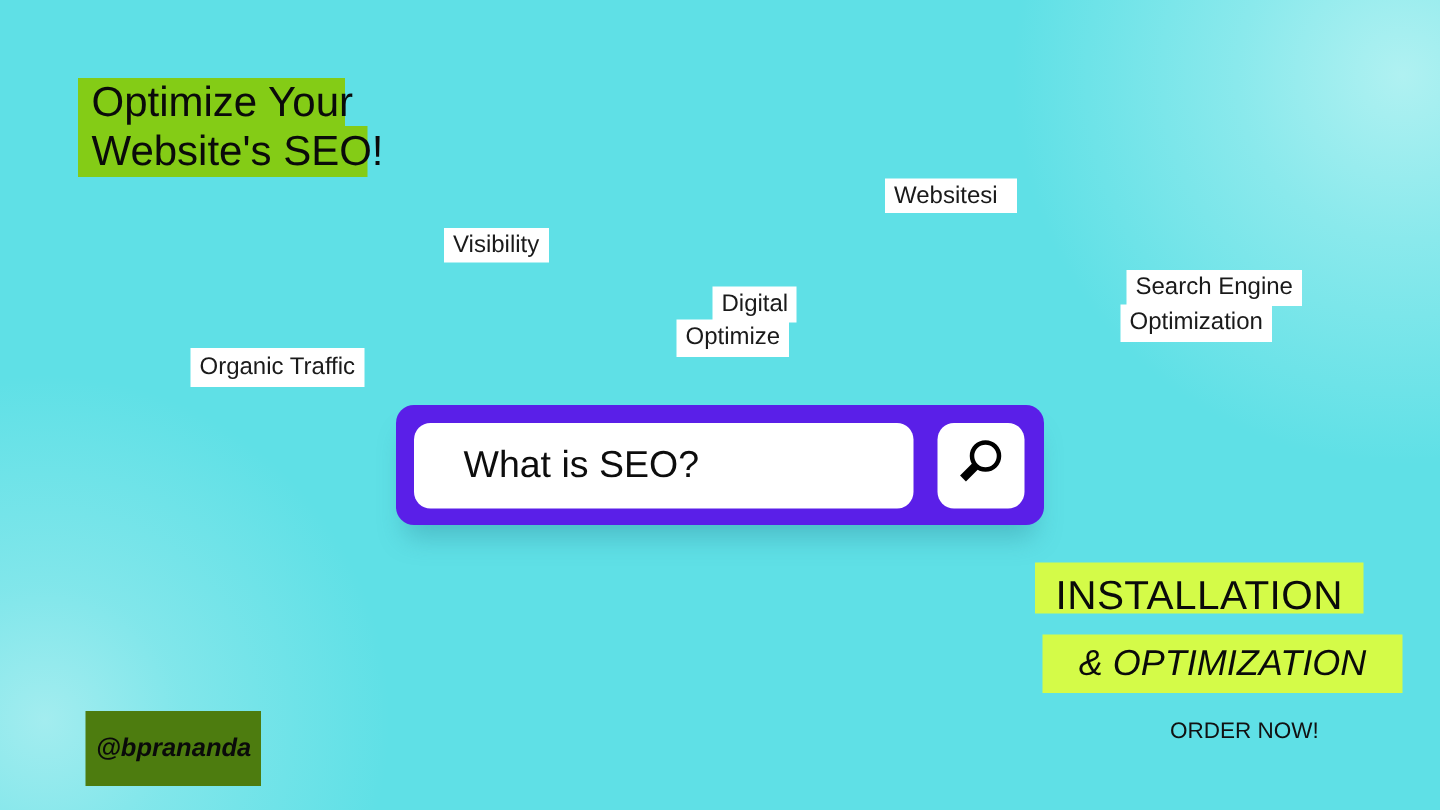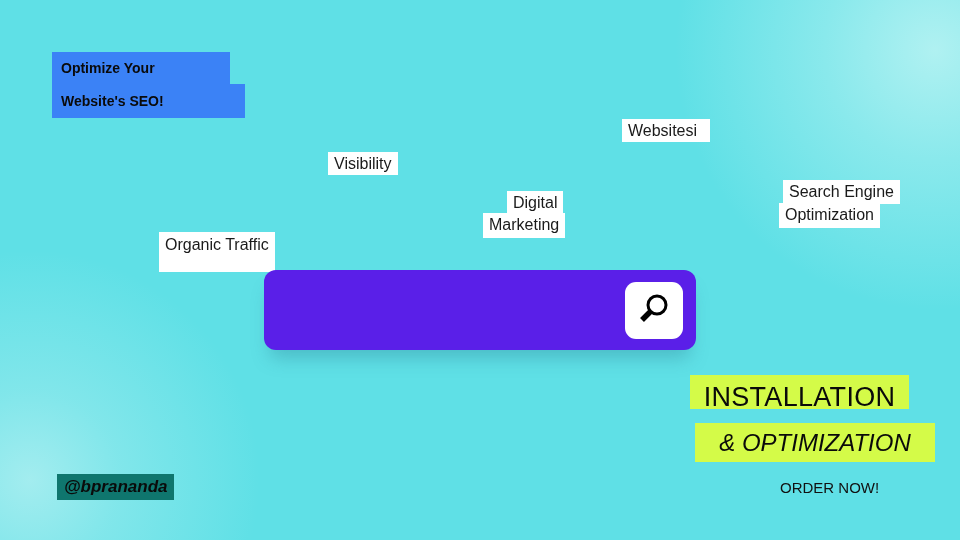--- a/index.html
+++ b/index.html
@@ -9,39 +9,38 @@
       font-family: "Liberation Sans", sans-serif;
       background:
         radial-gradient(circle at 935px 50px, rgba(180,242,242,0.95) 0px, rgba(180,242,242,0.5) 110px, rgba(180,242,242,0) 260px),
         radial-gradient(circle at 30px 480px, rgba(170,238,240,0.9) 0px, rgba(170,238,240,0.45) 90px, rgba(170,238,240,0) 230px),
         #5fe0e6;
     }
 
     
     .headline-line {
       position: absolute;
-      background: #3b82f6;
+      background: #84cc16;
       color: #0a0a0a;
-      font-weight: bold;
-      font-size: 14px;
+      font-weight: normal;
+      font-size: 28px;
       line-height: 32px;
       padding: 0 9px;
       white-space: nowrap;
     }
 
     
     .tag {
       position: absolute;
       background: #ffffff;
       color: #1a1a1a;
       font-size: 16px;
       line-height: 23px;
       padding: 0 6px;
       white-space: nowrap;
-      margin-left: 32px;
     }
 
     
     .search-shell {
       position: absolute;
       left: 264px; top: 270px;
       width: 432px; height: 80px;
       background: #5a1fe8;
       border-radius: 12px;
       box-shadow: 0 14px 18px -6px rgba(40, 120, 140, 0.35);
@@ -92,51 +91,52 @@
       position: absolute;
       left: 780px; top: 479px;
       font-size: 15px;
       color: #111;
       white-space: nowrap;
     }
 
     .handle {
       position: absolute;
       left: 57px; top: 474px;
-      background: #0f766e;
+      background: #4d7c0f;
       color: #0a0a0a;
       font-size: 17px;
       font-weight: bold;
       font-style: italic;
       line-height: 26px;
-      padding: 0 7px;
+      padding: 12px 7px;
       white-space: nowrap;
     }
   </style>
 </head>
 <body>
 
 <div>
   <div class="headline-line" style="left:52px; top:52px; width:178px;">Optimize Your</div>
   <div class="headline-line" style="left:52px; top:84px; width:193px; height:34px; line-height:34px;">Website's SEO!</div>
 </div>
 
 <div class="tag" style="left:296px; top:152px;">Visibility</div>
 
 <div class="tag" style="left:590px; top:119px; padding-right:13px;">Websitesi</div>
 
 <div class="tag" style="left:475px; top:191px; height:24px;">Digital</div>
-<div class="tag" style="left:451px; top:213px; height:25px;">Marketing</div>
+<div class="tag" style="left:451px; top:213px; height:25px;">Optimize</div>
 
 <div class="tag" style="left:751px; top:180px; height:24px;">Search Engine</div>
 <div class="tag" style="left:747px; top:203px; height:25px;">Optimization</div>
 
-<div class="tag" style="left:127px; top:232px; height:40px; line-height:26px;">Organic Traffic</div>
+<div class="tag" style="left:127px; top:232px; height:26px; line-height:26px;">Organic Traffic</div>
 
 <div class="search-shell">
+  <div class="search-input">What is SEO?</div>
   <div class="search-btn">
     <span>
       <svg width="36" height="36" viewBox="0 0 36 36">
         <circle cx="21" cy="14" r="9" fill="none" stroke="#000" stroke-width="3"></circle>
         <line x1="14.5" y1="20.5" x2="6" y2="29" stroke="#000" stroke-width="5.5" stroke-linecap="butt"></line>
       </svg>
     </span>
   </div>
 </div>
 

